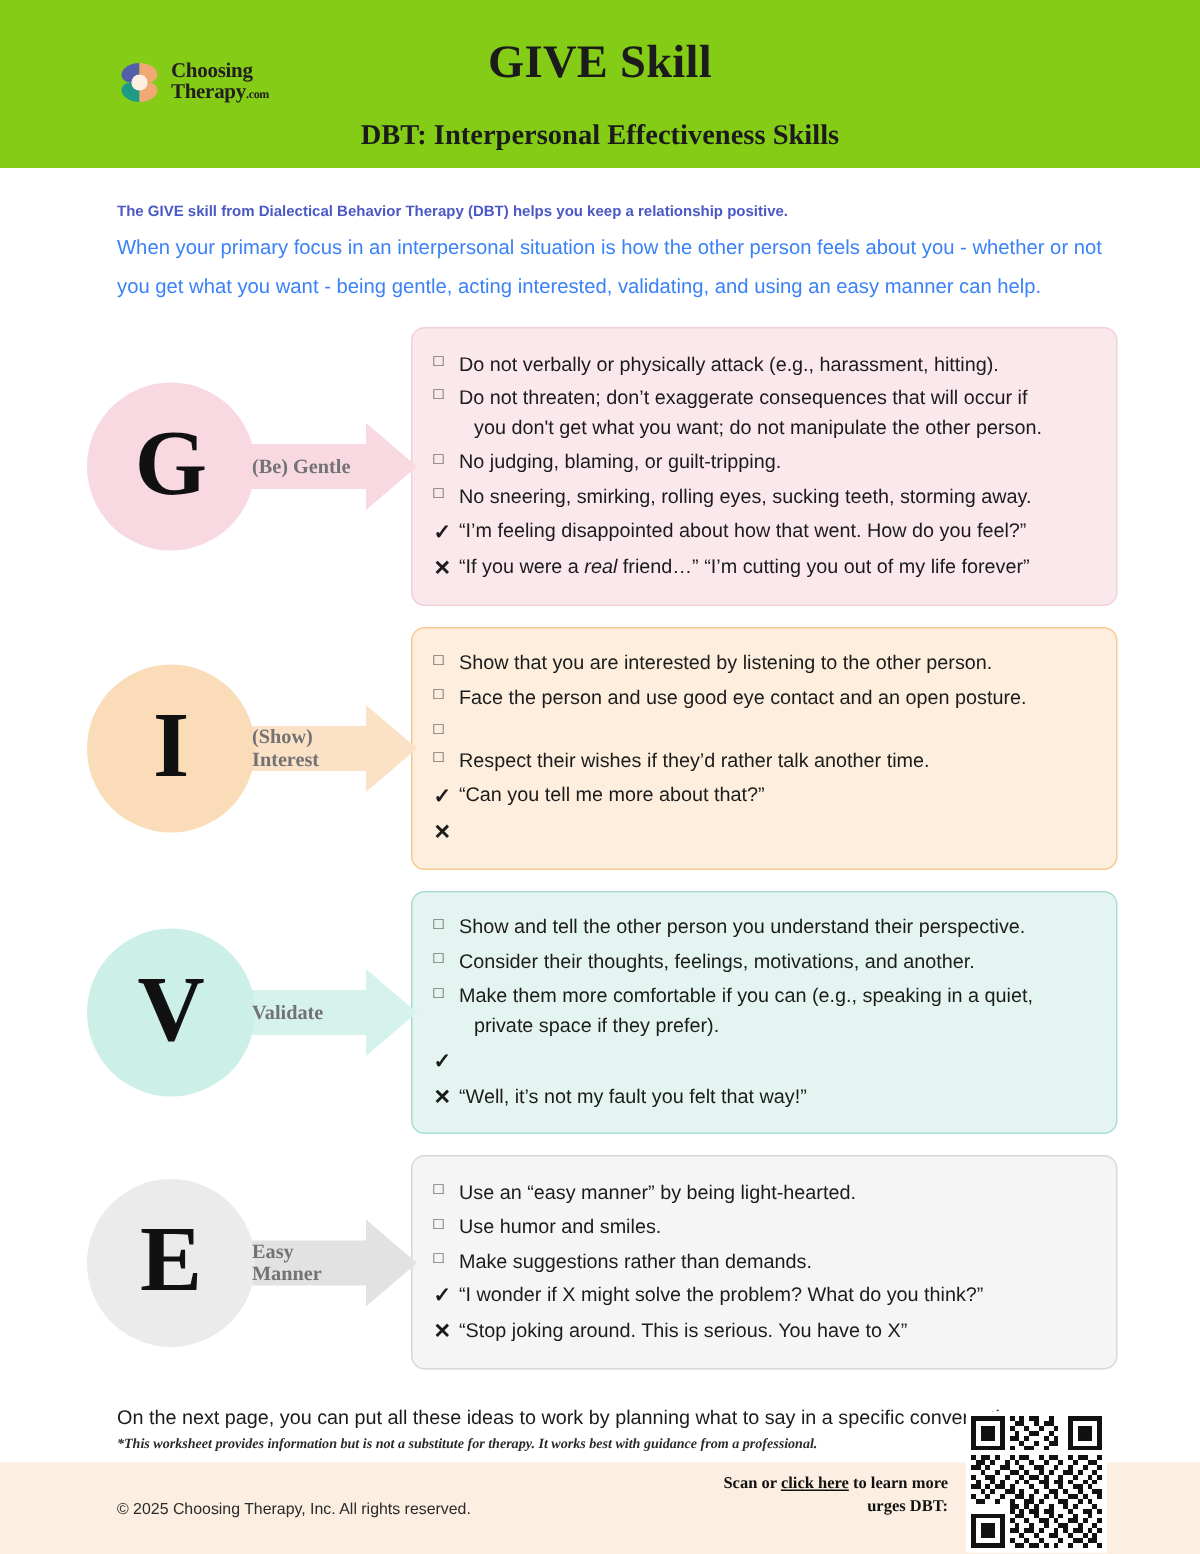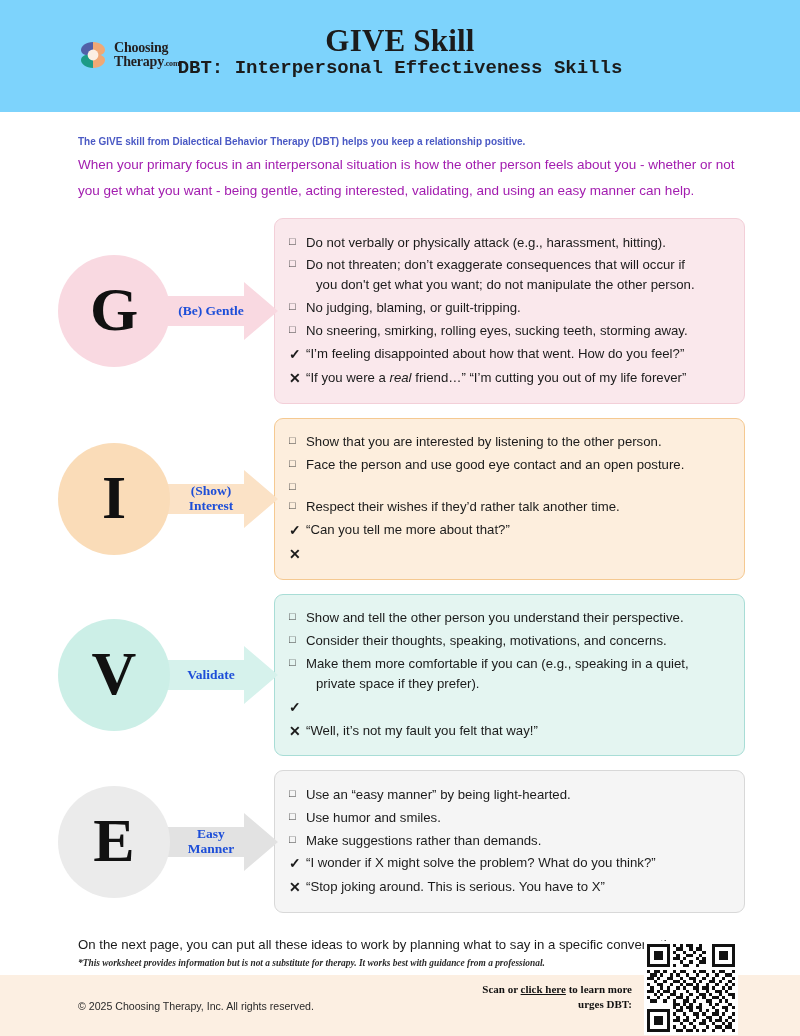--- a/index.html
+++ b/index.html
@@ -47,40 +47,40 @@
   }
   .title-main {
     font-family: "Liberation Serif", serif;
     font-weight: 700;
     font-size: 31px;
     color: #1b1b1b;
     letter-spacing: 0.2px;
     line-height: 1.1;
   }
   .title-sub {
-    font-family: Liberation Mono, monospace;
+    font-family: Liberation Serif, serif;
     font-weight: 700;
     font-size: 19px;
     color: #1b1b1b;
-    margin-top: 0;
+    margin-top: 23px;
     line-height: 1.1;
   }
 
   
   .intro {
     margin: 22px 60px 0 78px;
   }
   .intro-lead {
     color: #4a59c4;
     font-weight: 700;
     font-size: 10px;
     line-height: 1.55;
   }
   .intro-body {
-    color: #a21caf;
+    color: #3b82f6;
     font-size: 13.5px;
     line-height: 1.95;
     margin-top: 2px;
   }
 
   
   .rows { margin-top: 14px; }
   .row {
     position: relative;
     display: flex;
@@ -124,25 +124,24 @@
     width: 122px;
     height: 58px;
   }
   .arrow svg { display: block; width: 122px; height: 58px; }
   .arrow-label {
     position: absolute;
     left: 116px;
     top: 50%;
     transform: translateY(-50%);
     width: 86px;
-    text-align: center;
     font-family: "Liberation Serif", serif;
     font-weight: 700;
     font-size: 13.5px;
-    color: #1d4ed8;
+    color: #737373;
     line-height: 1.15;
     z-index: 2;
   }
 
   .box {
     flex: 1 1 auto;
     border-radius: 9px;
     padding: 12px 16px 12px 14px;
     box-sizing: border-box;
     align-self: stretch;
@@ -230,21 +229,21 @@
     top: 941px;
     width: 94px;
     height: 94px;
     background: #ffffff;
   }
   .qr svg { display: block; }
 </style>
 </head>
 <body>
 
-<div class="header-band" style="background: #7dd3fc;">
+<div class="header-band" style="background: #84cc16;">
   <div class="logo">
     <svg class="logo-mark" viewBox="0 0 30 30">
       <path d="M15 2 C8 2 3 6 3 10 C3 13 6 15 9 15 L15 15 Z" fill="#5160a8"></path>
       <path d="M15 2 C22 2 27 6 27 10 C27 13 24 15 21 15 L15 15 Z" fill="#f0a875"></path>
       <path d="M15 28 C8 28 3 24 3 20 C3 17 6 15 9 15 L15 15 Z" fill="#1d9b87"></path>
       <path d="M15 28 C22 28 27 24 27 20 C27 17 24 15 21 15 L15 15 Z" fill="#f0a875"></path>
       <circle cx="15" cy="15" r="5.4" fill="#fcefe2"></circle>
       <path d="M15 9.6 A5.4 5.4 0 0 0 15 20.4 L15 15 Z" fill="#5160a8" opacity="0"></path>
     </svg>
     <span class="logo-text">
@@ -361,21 +360,21 @@
         <span>Validate</span>
       </div>
     </div>
     <div class="box" style="background: rgb(228, 245, 241); border: 1.5px solid rgb(168, 221, 214);">
       <div class="item">
           <span class="mark box-mark">□</span>
           <span class="text">Show and tell the other person you understand their perspective.</span>
         </div>
       <div class="item">
           <span class="mark box-mark">□</span>
-          <span class="text">Consider their thoughts, speaking, motivations, and concerns.</span>
+          <span class="text">Consider their thoughts, feelings, motivations, and another.</span>
         </div>
       <div class="item">
           <span class="mark box-mark">□</span>
           <span class="text"><span>Make them more comfortable if you can (e.g., speaking in a quiet,</span><span class="cont">private space if they prefer).</span></span>
         </div>
       <div class="item">
           <span class="mark check">✓</span>
         </div>
       <div class="item">
           <span class="mark cross">✕</span>

